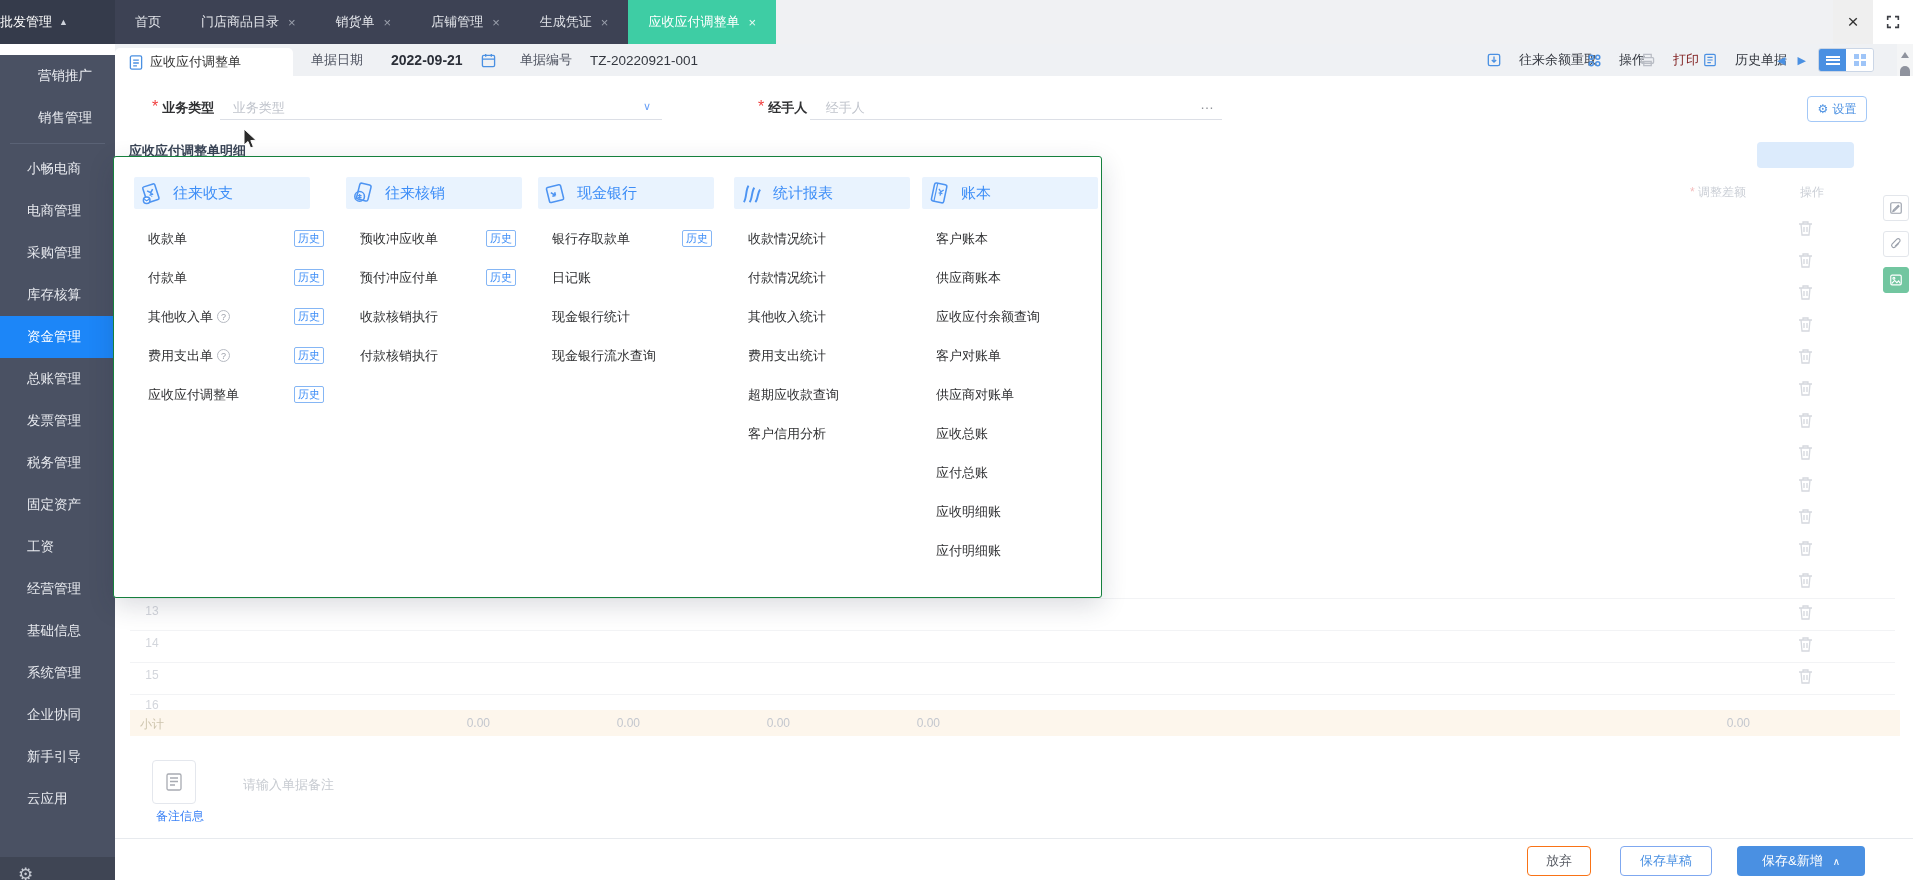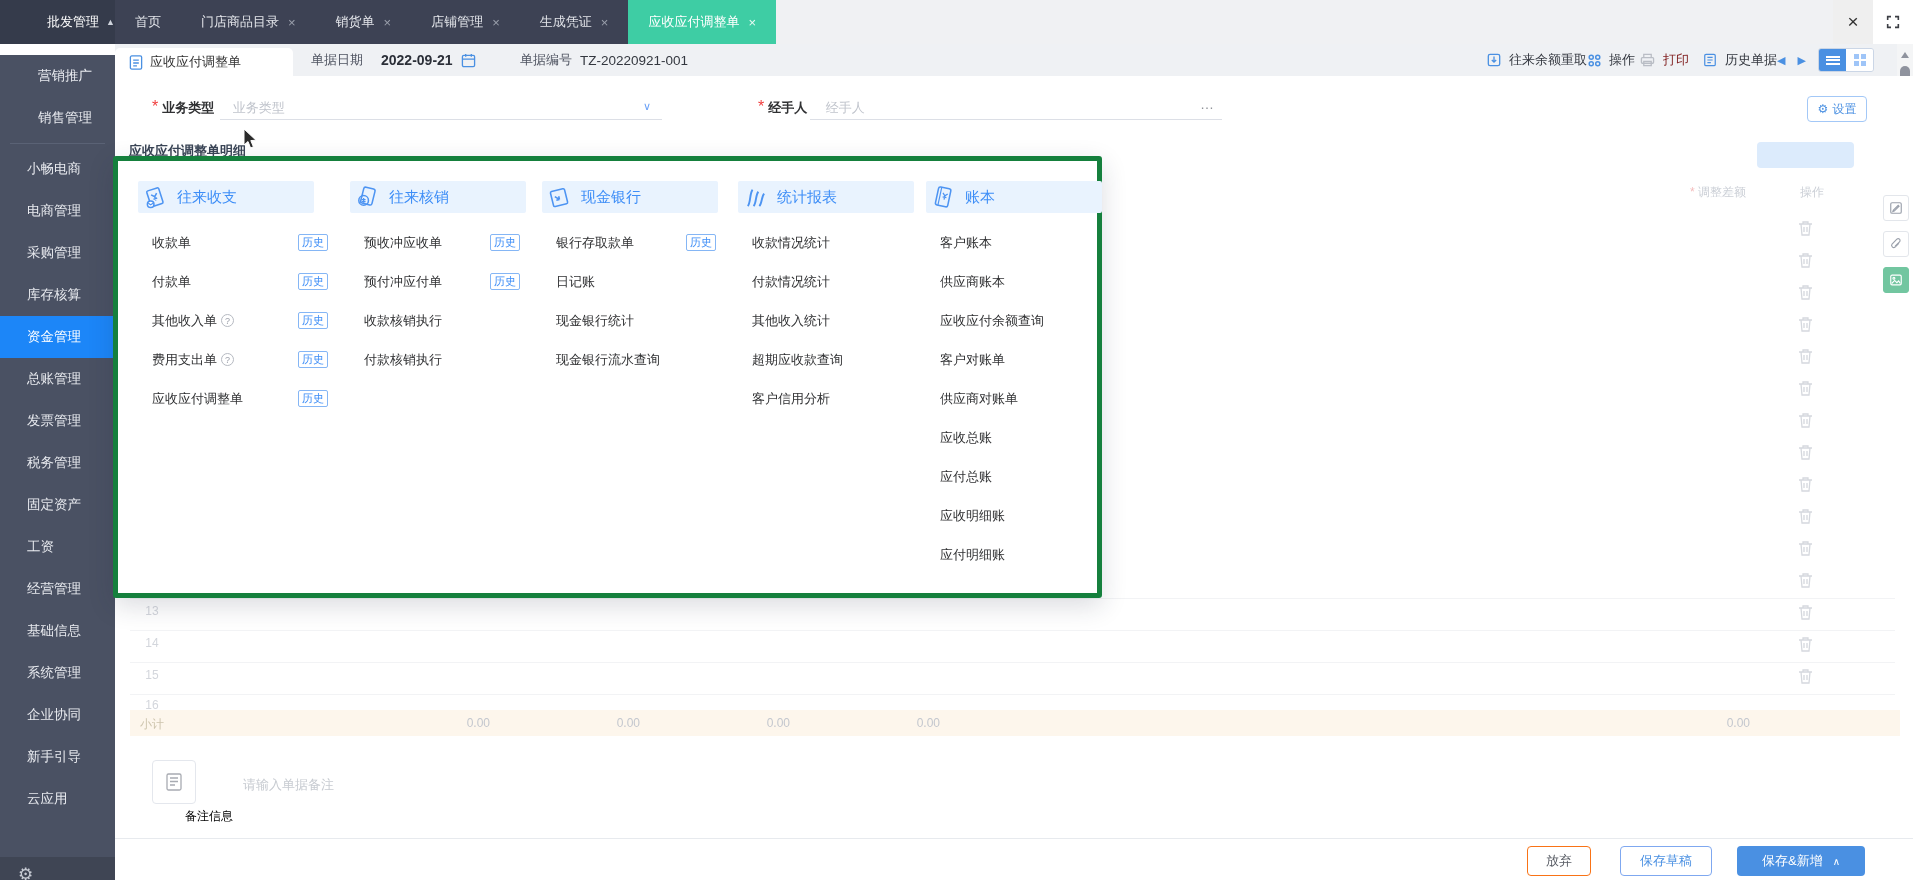--- a/index.html
+++ b/index.html
@@ -3,35 +3,35 @@
 <meta charset="utf-8">
 <style>
   * { margin:0; padding:0; box-sizing:border-box; }
   html,body { width:1913px; height:880px; overflow:hidden; background:#fff;
     font-family:"Liberation Sans","DejaVu Sans",sans-serif; }
   .screen { position:relative; width:1913px; height:880px; background:#fff; }
   .abs { position:absolute; }
 
   
   .topbar { position:absolute; left:0; top:0; width:1913px; height:44px; background:#3D4254; display:flex; align-items:stretch; }
-  .app-switch { width:115px; background:#353B4B; color:#fff; font-size:13px; display:flex; align-items:center; justify-content:flex-end; gap:7px; cursor:pointer; }
+  .app-switch { width:115px; background:#353B4B; color:#fff; font-size:13px; display:flex; align-items:center; justify-content:flex-start; gap:7px; cursor:pointer; }
   .app-switch .caret { font-size:9px; color:#cfd3dc; }
   .tab { display:flex; align-items:center; padding:0 20px; color:#E3E5EA; font-size:13px; gap:9px; cursor:pointer; white-space:nowrap; }
   .tab .x { color:#9BA0AC; font-size:13px; }
   .tab.active { background:#3ECDA4; color:#fff; }
   .tab.active .x { color:#EAFBF4; }
   .topbar-fill { flex:1; background:#F0F1F3; }
   .winbtn { width:40px; display:flex; align-items:center; justify-content:center; font-size:19px; color:#333; cursor:pointer; }
   .winbtn.closebg { background:#EFEFEF; }
   .winbtn.fsbg { background:#FFFFFF; }
 
   
   .toolbar { position:absolute; left:115px; top:44px; width:1798px; height:32px; background:#EFF1F4; }
   .doc-tab { position:absolute; left:0; top:4px; height:28px; width:178px; background:#fff; border-radius:5px 5px 0 0; display:flex; align-items:center; gap:7px; padding-left:14px; font-size:13px; color:#333; }
-  .tb-item { position:absolute; top:0; height:32px; display:flex; align-items:center; gap:8px; font-size:13px; color:#4E5360; }
+  .tb-item { position:absolute; top:0; height:32px; display:flex; align-items:center; gap:18px; font-size:13px; color:#4E5360; }
   .tb-value { font-size:14px; color:#2b2f38; font-weight:bold;margin-left:10px; }
   .tb-num { font-size:13.5px; color:#33373f; }
   .warn { color:#F03E3E; font-size:13px; display:flex; align-items:center; gap:5px; }
   .tb-action { color:#33373f; }
   .tb-action.disabled { color:#7f1d1d; }
   .arrow { color:#4A90E2; font-size:11px; cursor:pointer; }
   .vtoggle { display:flex; border:1px solid #CBD6E6; border-radius:3px; overflow:hidden; }
   .vt-seg { width:27px; height:22px; display:flex; align-items:center; justify-content:center; background:#fff; cursor:pointer; }
   .vt-seg.on { background:#4A90E2; }
   .vt-lines i { display:block; width:14px; height:2px; background:#fff; margin:1.5px 0; }
@@ -66,38 +66,38 @@
   .ghost-btn { position:absolute; left:1642px; top:66px; width:97px; height:26px; background:#DCEBFC; border-radius:4px; }
   .trash { position:absolute; left:1683px; width:15px; height:16px; }
   .rowline { position:absolute; left:15px; width:1765px; border-top:1px solid #F2F3F5; }
   .rownum { position:absolute; left:22px; width:30px; text-align:center; color:#D3D6DC; font-size:12px; }
   .subtotal { position:absolute; left:15px; top:634px; width:1770px; height:26px; background:#FDF6EC; }
   .subtotal .lbl { position:absolute; left:10px; top:6px; color:#CDC4AD; font-size:12px; }
   .subval { position:absolute; top:6px; width:60px; text-align:right; color:#C3C7CE; font-size:12px; }
   .cut-title { position:absolute; left:14px; top:66px; font-size:13px; font-weight:bold; color:#3a4556; z-index:1; }
 
   
-  .panel { position:absolute; left:-2px; top:80px; width:989px; height:442px; background:#fff; border:5px solid #15803d; box-shadow:0 8px 26px rgba(30,40,60,.16); border-radius:3px; z-index:5; padding:20px 0 0 20px; display:flex; }
+  .panel { position:absolute; left:-2px; top:80px; width:989px; height:442px; background:#fff; border:1px solid #15803d; box-shadow:0 8px 26px rgba(30,40,60,.16); border-radius:3px; z-index:5; padding:20px 0 0 20px; display:flex; }
   .mcol { display:flex; flex-direction:column; }
   .mcol.c0 { width:212px; } .mcol.c1 { width:192px; } .mcol.c2 { width:196px; } .mcol.c3 { width:188px; } .mcol.c4 { width:165px; }
   .mhead { height:32px; width:176px; background:#E9F3FE; border-radius:2px; display:flex; align-items:center; gap:8px; padding-left:4px; margin-bottom:10px; }
   .mhead .mtitle { color:#3E8EF7; font-size:15px; }
   .mitem { height:39px; display:flex; align-items:center; font-size:13px; color:#303133; cursor:pointer; padding-left:14px; }
   .hist { margin-left:auto; margin-right:22px; border:1px solid #85B6F5; color:#3E8EF7; font-size:11px; line-height:15px; padding:0 3px; border-radius:2px; cursor:pointer; }
   .help { display:inline-flex; width:13px; height:13px; border:1px solid #B6BAC2; border-radius:50%; color:#9A9EA8; font-size:9px; align-items:center; justify-content:center; margin-left:4px; }
   .micon { width:27px; height:27px; flex:none; }
 
   
   .side-tools { position:absolute; right:4px; top:195px; width:26px; z-index:6; }
   .stool { width:26px; height:26px; background:#fff; border:1px solid #E3E6EB; border-radius:3px; margin-bottom:10px; display:flex; align-items:center; justify-content:center; cursor:pointer; }
   .stool.green { background:#72C6A0; border-color:#72C6A0; }
 
   
   .remark-box { position:absolute; left:37px; top:684px; width:44px; height:44px; border:1px solid #E4E7ED; border-radius:4px; display:flex; align-items:center; justify-content:center; }
-  .remark-lbl { position:absolute; left:29px; top:732px; width:60px; text-align:left; color:#000000; font-size:12px;margin-left:41px; }
+  .remark-lbl { position:absolute; left:29px; top:732px; width:60px; text-align:right; color:#3b82f6; font-size:12px; }
   .remark-place { position:absolute; left:128px; top:700px; color:#C7CBD1; font-size:13px; }
   .bottombar { position:absolute; left:115px; top:838px; width:1798px; height:42px; background:#fff; border-top:1px solid #E7EAEE; }
   .btn { position:absolute; top:7px; height:30px; border-radius:4px; font-size:13px; display:flex; align-items:center; justify-content:center; cursor:pointer; }
   .btn.plain { border:1px solid #f97316; background:#fff; color:#5A5E66; }
   .btn.ghostb { border:1px solid #7FA8F0; background:#fff; color:#4A90E2;font-family:Liberation Serif, serif; }
   .btn.primary { background:#4A90E2; color:#fff; }
   .btn .caret-up { font-size:10px; margin-left:10px; }
 
   .cursor { position:absolute; left:242px; top:128px; z-index:50; }
 </style>
@@ -454,20 +454,23 @@
         <div class="mitem">
             <span class="lbl">收款情况统计</span>
           </div>
         <div class="mitem">
             <span class="lbl">付款情况统计</span>
           </div>
         <div class="mitem">
             <span class="lbl">其他收入统计</span>
           </div>
         <div class="mitem">
+            <span class="lbl">费用支出统计</span>
+          </div>
+        <div class="mitem">
             <span class="lbl">超期应收款查询</span>
           </div>
         <div class="mitem">
             <span class="lbl">客户信用分析</span>
           </div>
       </div>
 
       <div class="mcol c4">
         <div class="mhead">
           <svg class="micon" viewBox="0 0 28 28" fill="none" stroke="#4D94F2" stroke-width="1.6">

